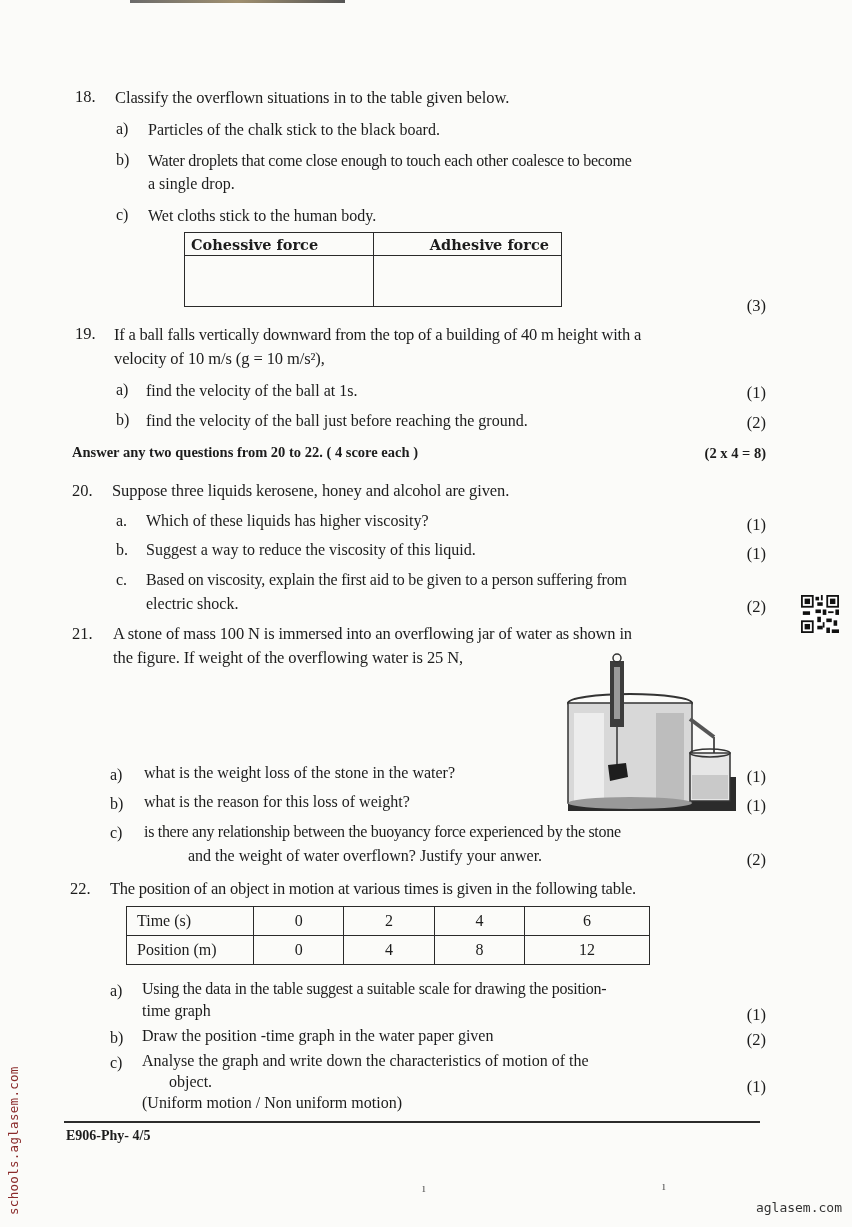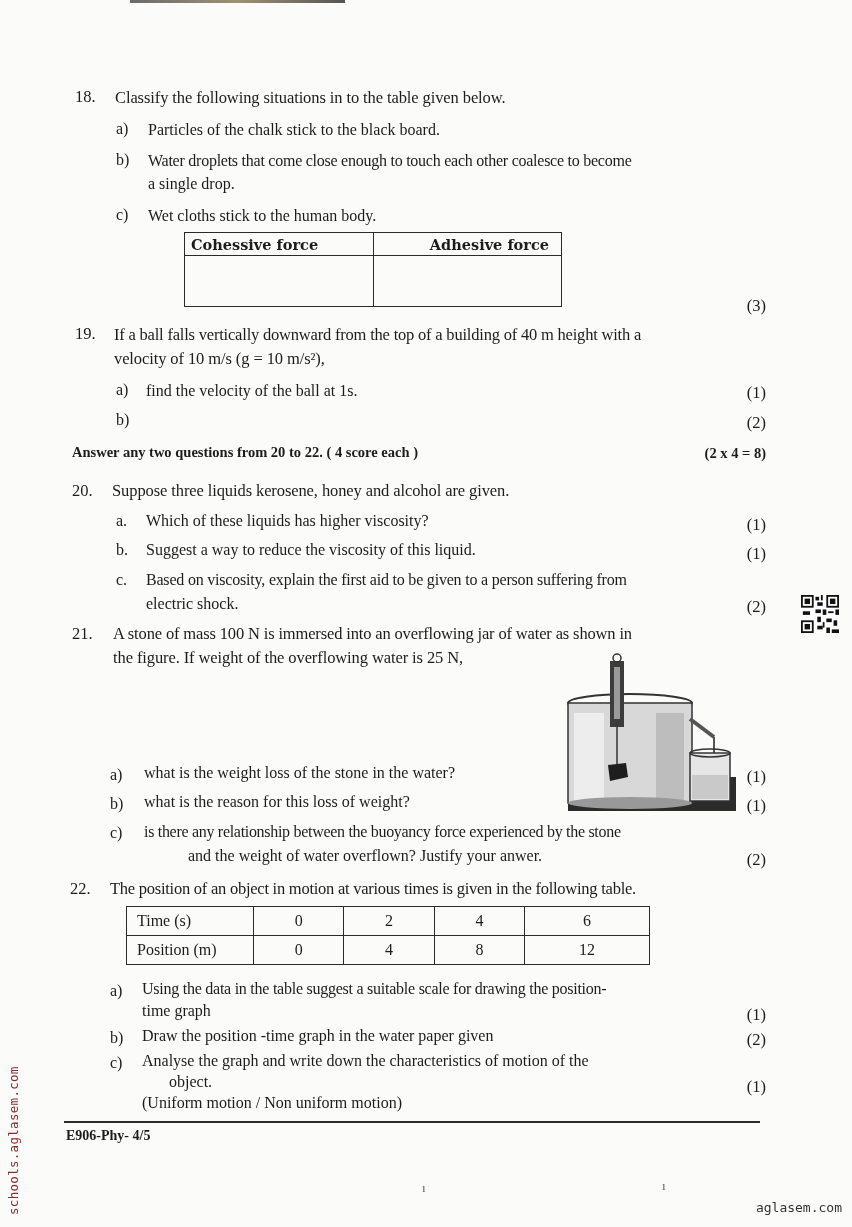--- a/index.html
+++ b/index.html
@@ -45,21 +45,21 @@
     .figure { position: absolute; left: 566px; top: 653px; width: 174px; height: 160px; }
     .speck { position: absolute; font-size: 13px; color: #666; }
   </style>
 </head>
 <body>
 
 <div class="page">
   <div class="topstrip"></div>
 
   <div class="qnum" style="left:75px; top:87px;">18.</div>
-  <div class="abs q" style="left:115px; top:88px;">Classify the following situations in to the table given below.</div>
+  <div class="abs q" style="left:115px; top:88px;">Classify the overflown situations in to the table given below.</div>
   <div class="sub-lbl" style="left:116px; top:120px;">a)</div>
   <div class="abs sub-txt" style="left:148px; top:121px;">Particles of the chalk stick to the black board.</div>
   <div class="sub-lbl" style="left:116px; top:151px;">b)</div>
   <div class="abs sub-txt" style="left:148px; top:152px; letter-spacing:-0.25px;">Water droplets that come close enough to touch each other coalesce to become</div>
   <div class="abs sub-txt" style="left:148px; top:175px;">a single drop.</div>
   <div class="sub-lbl" style="left:116px; top:206px;">c)</div>
   <div class="abs sub-txt" style="left:148px; top:207px;">Wet cloths stick to the human body.</div>
 
   <table class="grid ch-table" style="left:184px; top:232px; width:378px;">
     <tbody>
@@ -75,20 +75,21 @@
     </table>
   <div class="mark" style="top:296px;">(3)</div>
 
   <div class="qnum" style="left:75px; top:324px;">19.</div>
   <div class="abs q" style="left:114px; top:325px; letter-spacing:-0.2px;">If a ball falls vertically downward from the top of a building of 40 m height with a</div>
   <div class="abs q" style="left:114px; top:349px;">velocity of 10 m/s (g = 10 m/s²),</div>
   <div class="sub-lbl" style="left:116px; top:381px;">a)</div>
   <div class="abs sub-txt" style="left:146px; top:382px;">find the velocity of the ball at 1s.</div>
   <div class="mark" style="top:383px;">(1)</div>
   <div class="sub-lbl" style="left:116px; top:411px;">b)</div>
+  <div class="abs sub-txt" style="left:146px; top:412px;">find the velocity of the ball just before reaching the ground.</div>
   <div class="mark" style="top:413px;">(2)</div>
 
   <div class="abs bold" style="left:72px; top:444px; font-size:14.5px;">Answer any two questions from  20 to 22. ( 4 score each )</div>
   <div class="abs bold" style="right:86px; top:445px; font-size:14.5px;">(2 x 4 = 8)</div>
 
   <div class="qnum" style="left:72px; top:481px;">20.</div>
   <div class="abs q" style="left:112px; top:481px;">Suppose three liquids kerosene, honey and alcohol are given.</div>
   <div class="sub-lbl" style="left:116px; top:512px;">a.</div>
   <div class="abs sub-txt" style="left:146px; top:512px;">Which of these liquids has higher viscosity?</div>
   <div class="mark" style="top:515px;">(1)</div>

